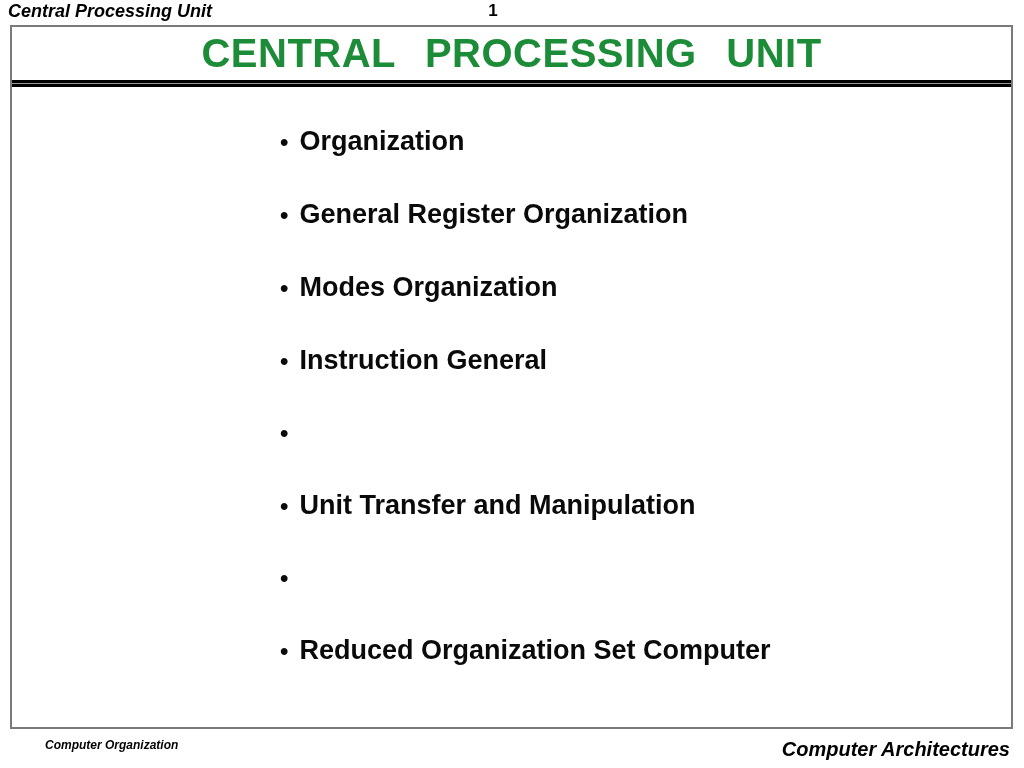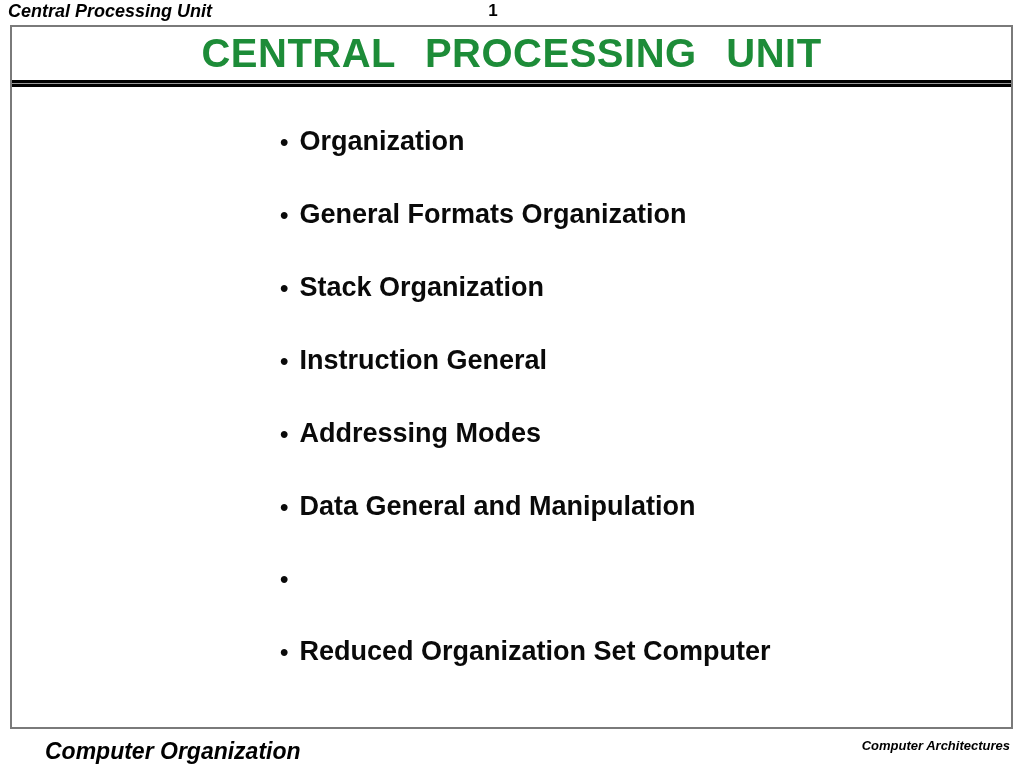--- a/index.html
+++ b/index.html
@@ -95,31 +95,31 @@
     font-size: 24px;
     margin-right: 11px;
     flex: 0 0 auto;
   }
 
   
   .footer-left {
     position: absolute;
     left: 45px;
     top: 738px;
-    font-size: 23px;
+    font-size: 12px;
     font-weight: bold;
     font-style: italic;
     color: #000000;
     white-space: nowrap;
   }
   .footer-right {
     position: absolute;
     right: 14px;
     top: 738px;
-    font-size: 13px;
+    font-size: 20px;
     font-weight: bold;
     font-style: italic;
     color: #000000;
     white-space: nowrap;
   }
 </style>
 </head>
 <body>
 
 <div class="stage">
@@ -136,37 +136,36 @@
 
     <div class="double-rule"></div>
 
     <ul class="topic-list">
       <li class="topic-item">
         <span class="bullet-dot">•</span>
         <span>Organization</span>
       </li>
       <li class="topic-item">
         <span class="bullet-dot">•</span>
-        <span>General Formats Organization</span>
+        <span>General Register Organization</span>
       </li>
       <li class="topic-item">
         <span class="bullet-dot">•</span>
-        <span>Stack Organization</span>
+        <span>Modes Organization</span>
       </li>
       <li class="topic-item">
         <span class="bullet-dot">•</span>
         <span>Instruction General</span>
       </li>
       <li class="topic-item">
         <span class="bullet-dot">•</span>
-        <span>Addressing Modes</span>
       </li>
       <li class="topic-item">
         <span class="bullet-dot">•</span>
-        <span>Data General and Manipulation</span>
+        <span>Unit Transfer and Manipulation</span>
       </li>
       <li class="topic-item">
         <span class="bullet-dot">•</span>
       </li>
       <li class="topic-item">
         <span class="bullet-dot">•</span>
         <span>Reduced Organization Set Computer</span>
       </li>
     </ul>
 

